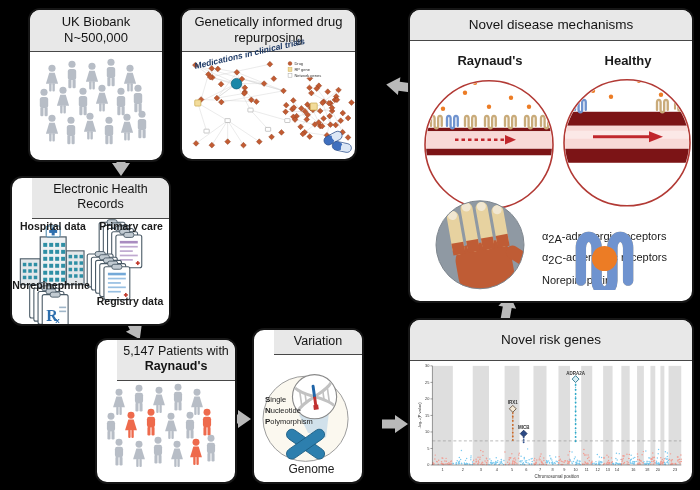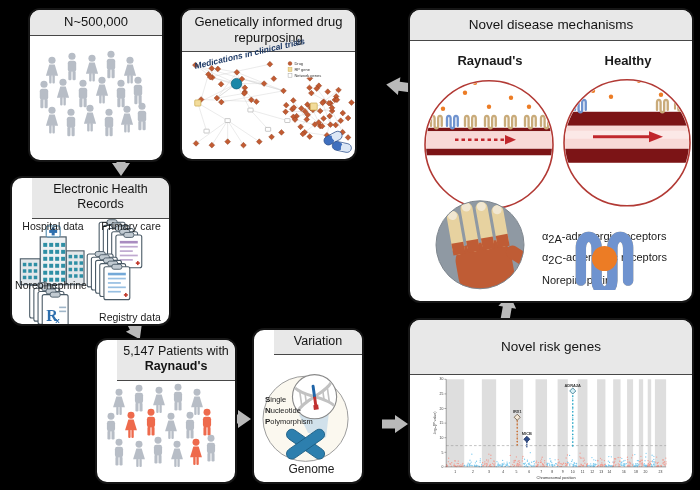--- a/index.html
+++ b/index.html
@@ -4,21 +4,21 @@
 <style>
   html,body{margin:0;padding:0;background:#000;}
   .stage{position:relative;width:700px;height:490px;background:#000;font-family:"Liberation Sans",sans-serif;overflow:hidden;}
   #arrows{position:absolute;left:0;top:0;z-index:1;}
   .panel{position:absolute;z-index:2;background:#fff;border:2px solid #161616;border-radius:12px;overflow:hidden;display:flex;flex-direction:column;box-sizing:border-box;}
   .ph{background:#e8e8e8;border-bottom:1.5px solid #474747;text-align:center;color:#141414;padding:4px 4px 5px;line-height:1.22;flex:0 0 auto;}
   .pb{position:relative;flex:1 1 auto;}
   .pb svg{position:absolute;left:0;top:0;width:100%;height:100%;}
   .f13{font-size:13px;} .f125{font-size:12.5px;margin-left:20px;} .f135{font-size:13.5px;}
   .bold{font-weight:bold;}
-  .ehr-label{position:absolute;font-size:10.5px;font-weight:normal;color:#1b1b1b;text-align:center;z-index:3;}
+  .ehr-label{position:absolute;font-size:10.5px;font-weight:bold;color:#1b1b1b;text-align:center;z-index:3;}
   .mech-label{position:absolute;font-size:13px;font-weight:bold;color:#1b1b1b;text-align:center;z-index:3;}
   .mleg{position:absolute;left:132px;top:186px;z-index:3;}
   .mleg-row{display:flex;align-items:center;height:21px;}
   .mleg-icon{width:20px;height:16px;flex:0 0 auto;margin-right:7px;}
   .mleg-text{font-size:11px;color:#1b1b1b;white-space:nowrap;}
   .mleg-text sub{font-size:11px;}
   .net-caption{position:absolute;left:8px;top:10px;width:120px;z-index:3;color:#1e3a66;font-style:italic;font-weight:bold;font-size:8.5px;transform:rotate(-13deg);transform-origin:0 0;text-align:center;}
   .snp-lines{position:absolute;left:11px;top:40px;z-index:3;color:#222;font-size:7.5px;line-height:1.35;}
   .snp-lines b{font-size:8px;}
   .genome-label{position:absolute;left:0;right:0;bottom:6px;text-align:center;font-size:12px;color:#222;z-index:3;margin-left:7px;}
@@ -32,20 +32,21 @@
       <path d="M0,-4.5 H13 V-9 L26,0 L13,9 V4.5 H0 Z" transform="translate(121,150) rotate(90)" fill="#b9b9b9"></path>
       <path d="M0,-4.5 H13 V-9 L26,0 L13,9 V4.5 H0 Z" transform="translate(128,316) rotate(63)" fill="#b9b9b9"></path>
       <path d="M0,-4.5 H13 V-9 L26,0 L13,9 V4.5 H0 Z" transform="translate(225,419)" fill="#b9b9b9"></path>
       <path d="M0,-4.5 H13 V-9 L26,0 L13,9 V4.5 H0 Z" transform="translate(382,424)" fill="#b9b9b9"></path>
       <path d="M0,-4.5 H13 V-9 L26,0 L13,9 V4.5 H0 Z" transform="translate(505,320) rotate(-80)" fill="#b9b9b9"></path>
       <path d="M0,-4.5 H13 V-9 L26,0 L13,9 V4.5 H0 Z" transform="translate(412,88) rotate(188)" fill="#b9b9b9"></path>
     </svg>
 
   <section class="panel" id="p-biobank" style="left:28px;top:8px;width:136px;height:154px">
     <header class="ph f13">
+      <div>UK Biobank</div>
       <div>N~500,000</div>
     </header>
     <div class="pb">
       <svg id="crowd-biobank" viewBox="0 0 132 100">
           <g transform="translate(22,26) scale(1.05)" fill="#b7bdc6">
             <circle cx="0" cy="-13.2" r="3.4"></circle>
             <path d="M-2.6,-9 h5.2 l3.2,10.5 h-11.6 Z"></path>
             <rect x="-2.7" y="1" width="2.3" height="8" rx="1"></rect>
             <rect x="0.4" y="1" width="2.3" height="8" rx="1"></rect>
           </g>
@@ -559,21 +560,21 @@
             <rect x="8" y="-2.5" width="10" height="5" rx="2" fill="#c2cbd2" stroke="#4a5a66" stroke-width="0.9"></rect>
             <text x="4" y="26" font-size="16" font-weight="bold" fill="#2e6fae" font-family="Liberation Serif, serif">R</text>
             <text x="13" y="28" font-size="8" font-weight="bold" fill="#2e6fae">x</text>
             <rect x="17" y="12" width="7" height="1.6" fill="#9fb6c9"></rect>
             <rect x="17" y="16" width="7" height="1.6" fill="#9fb6c9"></rect>
           </g>
         </svg>
       <div class="ehr-label" style="left:2px;top:1px;width:78px">Hospital data</div>
       <div class="ehr-label" style="left:82px;top:1px;width:74px">Primary care</div>
       <div class="ehr-label" style="left:0px;top:60px;width:78px">Norepinephrine</div>
-      <div class="ehr-label" style="left:80px;top:92px;width:76px">Registry data</div>
+      <div class="ehr-label" style="left:80px;top:76px;width:76px">Registry data</div>
     </div>
   </section>
 
   <section class="panel" id="p-patients" style="left:95px;top:338px;width:142px;height:146px">
     <header class="ph f125">
       <div>5,147 Patients with</div>
       <div class="bold">Raynaud's</div>
     </header>
     <div class="pb">
       <svg id="crowd-patients" viewBox="0 0 138 96">
@@ -716,21 +717,21 @@
       <div class="snp-lines">
         <div><b>S</b><span>ingle</span></div>
         <div><b>N</b><span>ucleotide</span></div>
         <div><b>P</b><span>olymorphism</span></div>
       </div>
       <div class="genome-label">Genome</div>
     </div>
   </section>
 
   <section class="panel" id="p-risk" style="left:408px;top:318px;width:286px;height:166px">
-    <header class="ph f135" style="padding:19px 4px">
+    <header class="ph f135" style="padding:12px 4px">
       <div>Novel risk genes</div>
     </header>
     <div class="pb">
       <svg id="manhattan" viewBox="0 0 278 124">
           <rect x="17" y="5" width="256" height="102" fill="#fff"></rect>
           <rect x="17" y="5" width="20.99604743083004" height="102" fill="#dedede"></rect>
           <rect x="58.48616600790514" y="5" width="16.695652173913043" height="102" fill="#dedede"></rect>
           <rect x="91.28722002635047" y="5" width="15.262187088274045" height="102" fill="#dedede"></rect>
           <rect x="120.96837944664033" y="5" width="13.40711462450593" height="102" fill="#dedede"></rect>
           <rect x="146.68642951251647" y="5" width="11.889328063241107" height="102" fill="#dedede"></rect>

